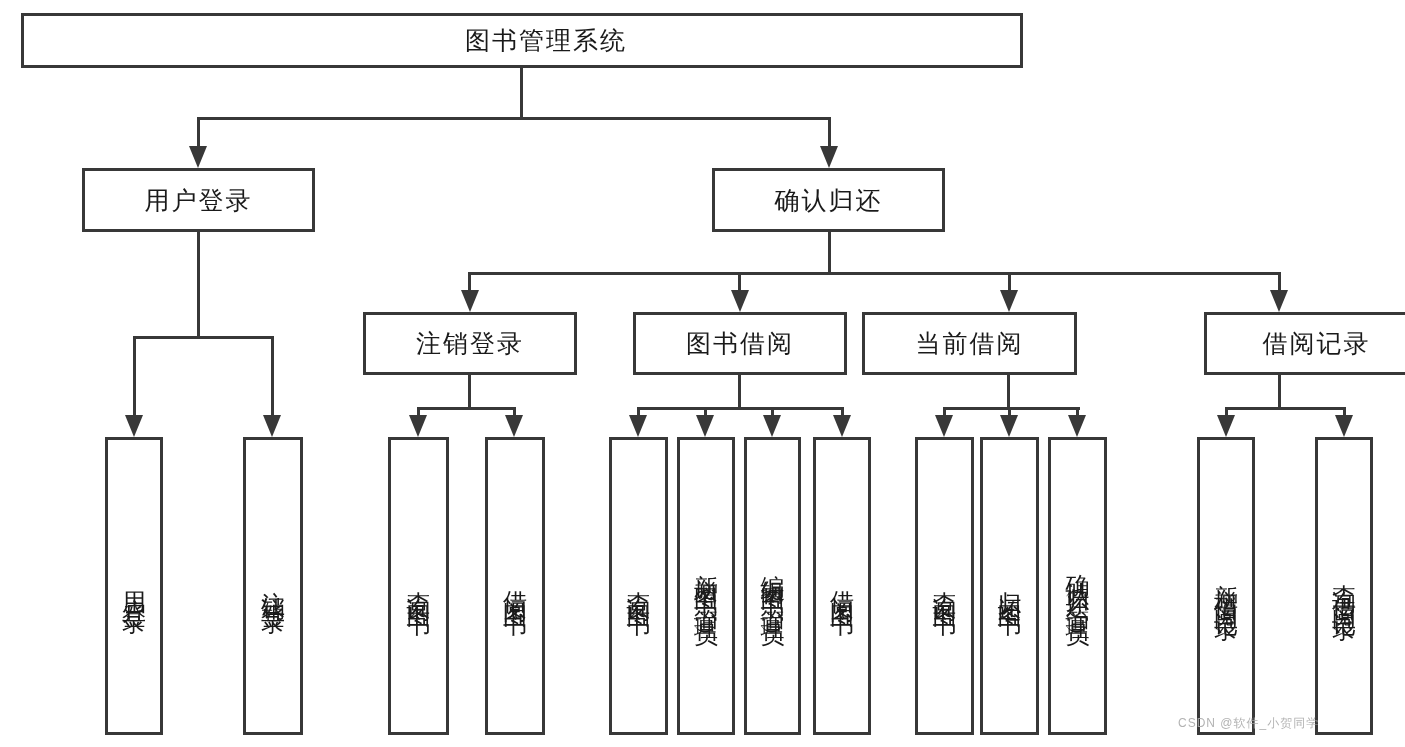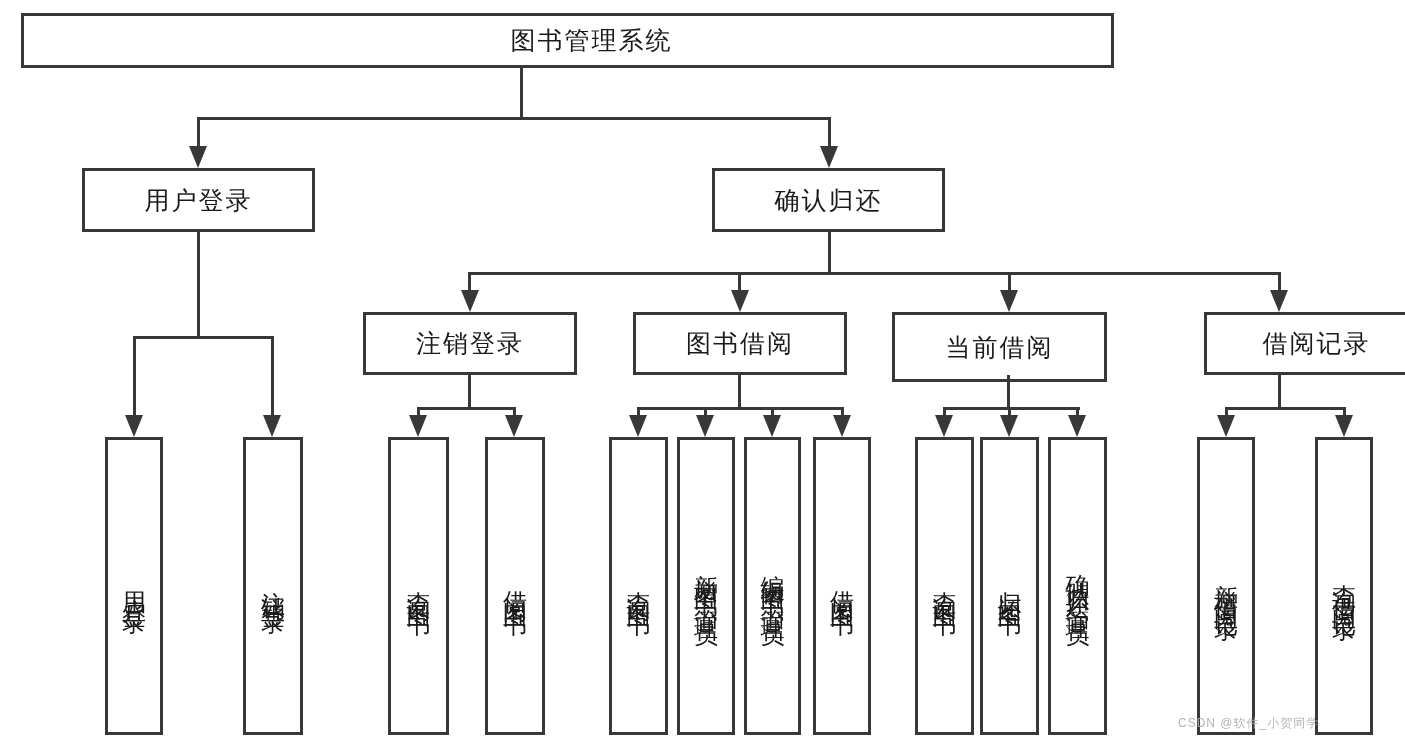--- a/index.html
+++ b/index.html
@@ -63,41 +63,41 @@
     opacity: 0.9;
     white-space: nowrap;
     z-index: 5;
   }
 </style>
 </head>
 <body>
 
 <div class="canvas">
 
-  <div class="node h" style="left:21px; top:13px; width:1093px; height:55px;padding-left:48px;">
+  <div class="node h" style="left:21px; top:13px; width:1002px; height:55px;padding-left:48px;">
     <span>图书管理系统</span>
   </div>
 
   <div class="node h" style="left:82px; top:168px; width:233px; height:64px;">
     <span>用户登录</span>
   </div>
 
   <div class="node h" style="left:712px; top:168px; width:233px; height:64px;">
     <span>确认归还</span>
   </div>
 
   <div class="node h" style="left:363px; top:312px; width:214px; height:63px;">
     <span>注销登录</span>
   </div>
 
   <div class="node h" style="left:633px; top:312px; width:214px; height:63px;text-align:right;">
     <span>图书借阅</span>
   </div>
 
-  <div class="node h" style="left:892px; top:312px; width:215px; height:70px;">
+  <div class="node h" style="left:862px; top:312px; width:215px; height:63px;">
     <span>当前借阅</span>
   </div>
 
   <div class="node h" style="left:1204px; top:312px; width:225px; height:63px;">
     <span>借阅记录</span>
   </div>
 
   <div class="node v" style="left:105px; top:437px; width:58px; height:298px;">
     <span>用户登录</span>
   </div>

